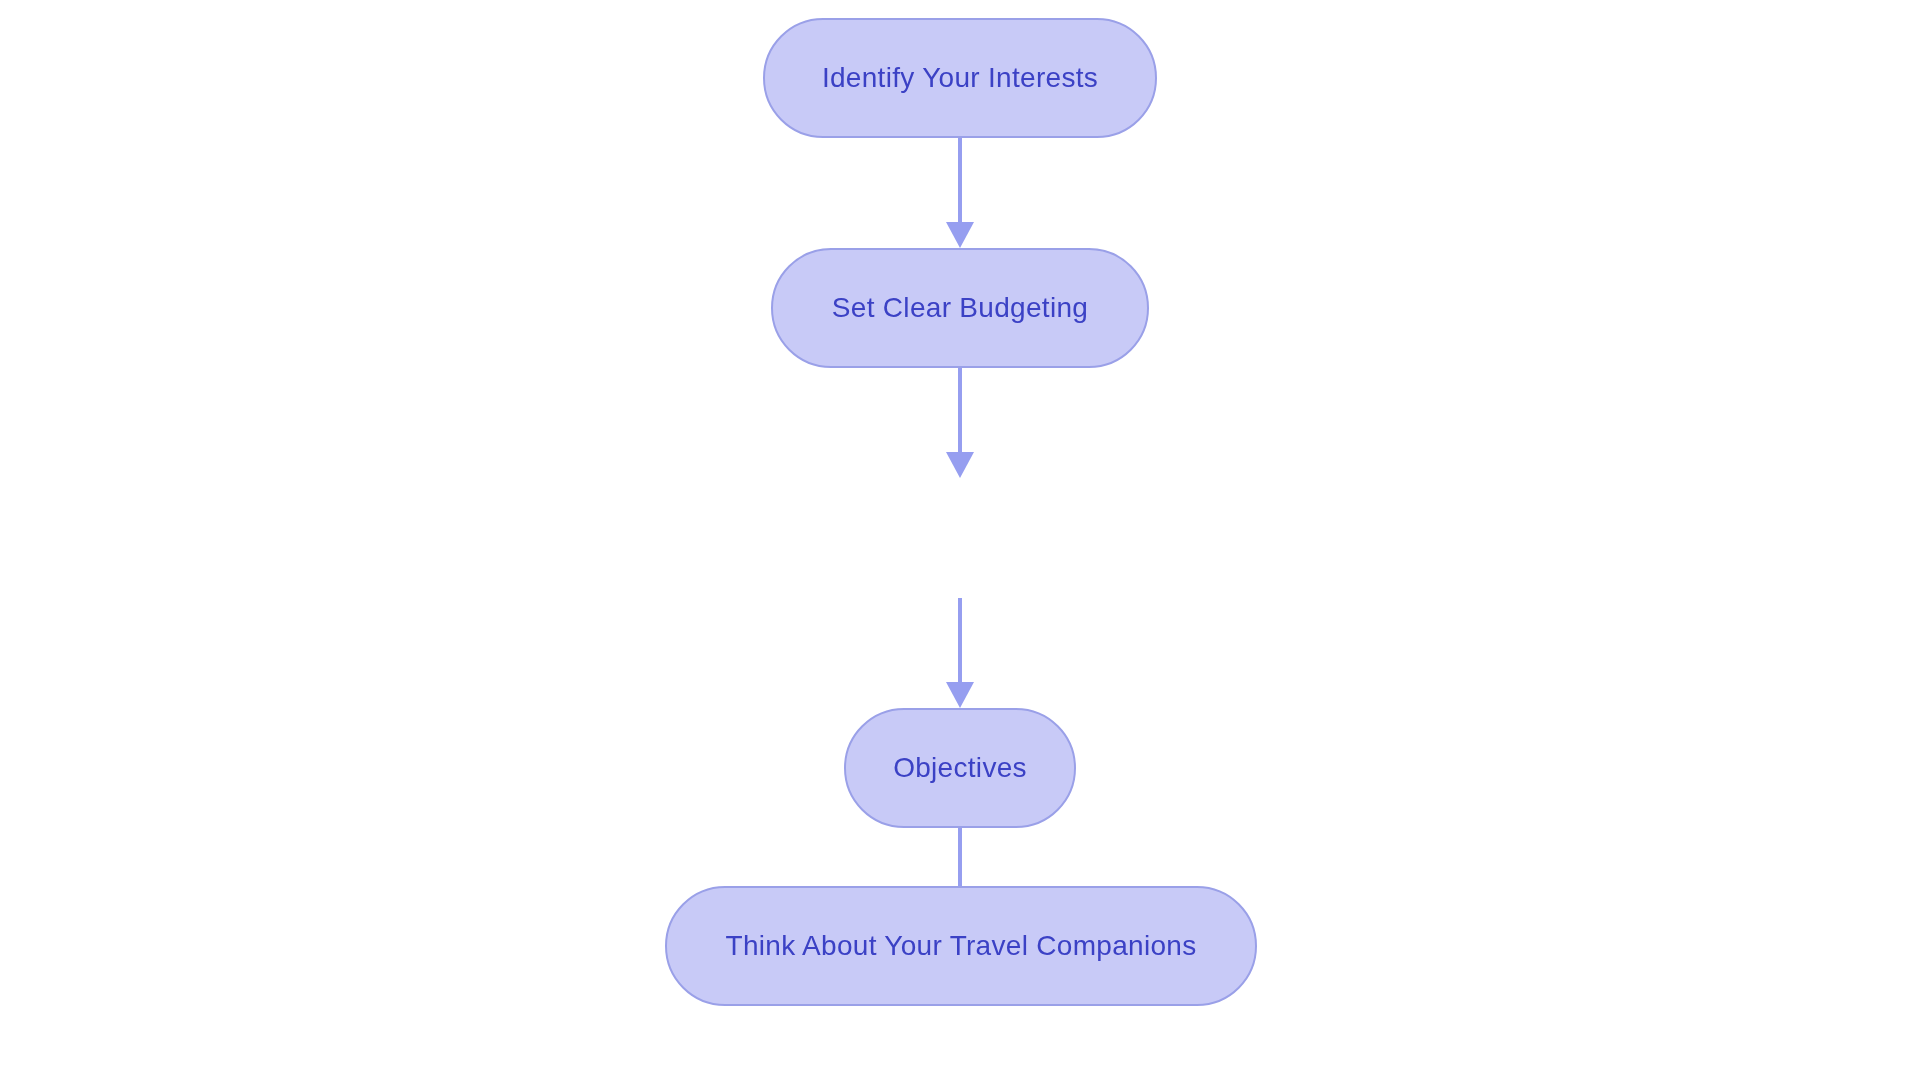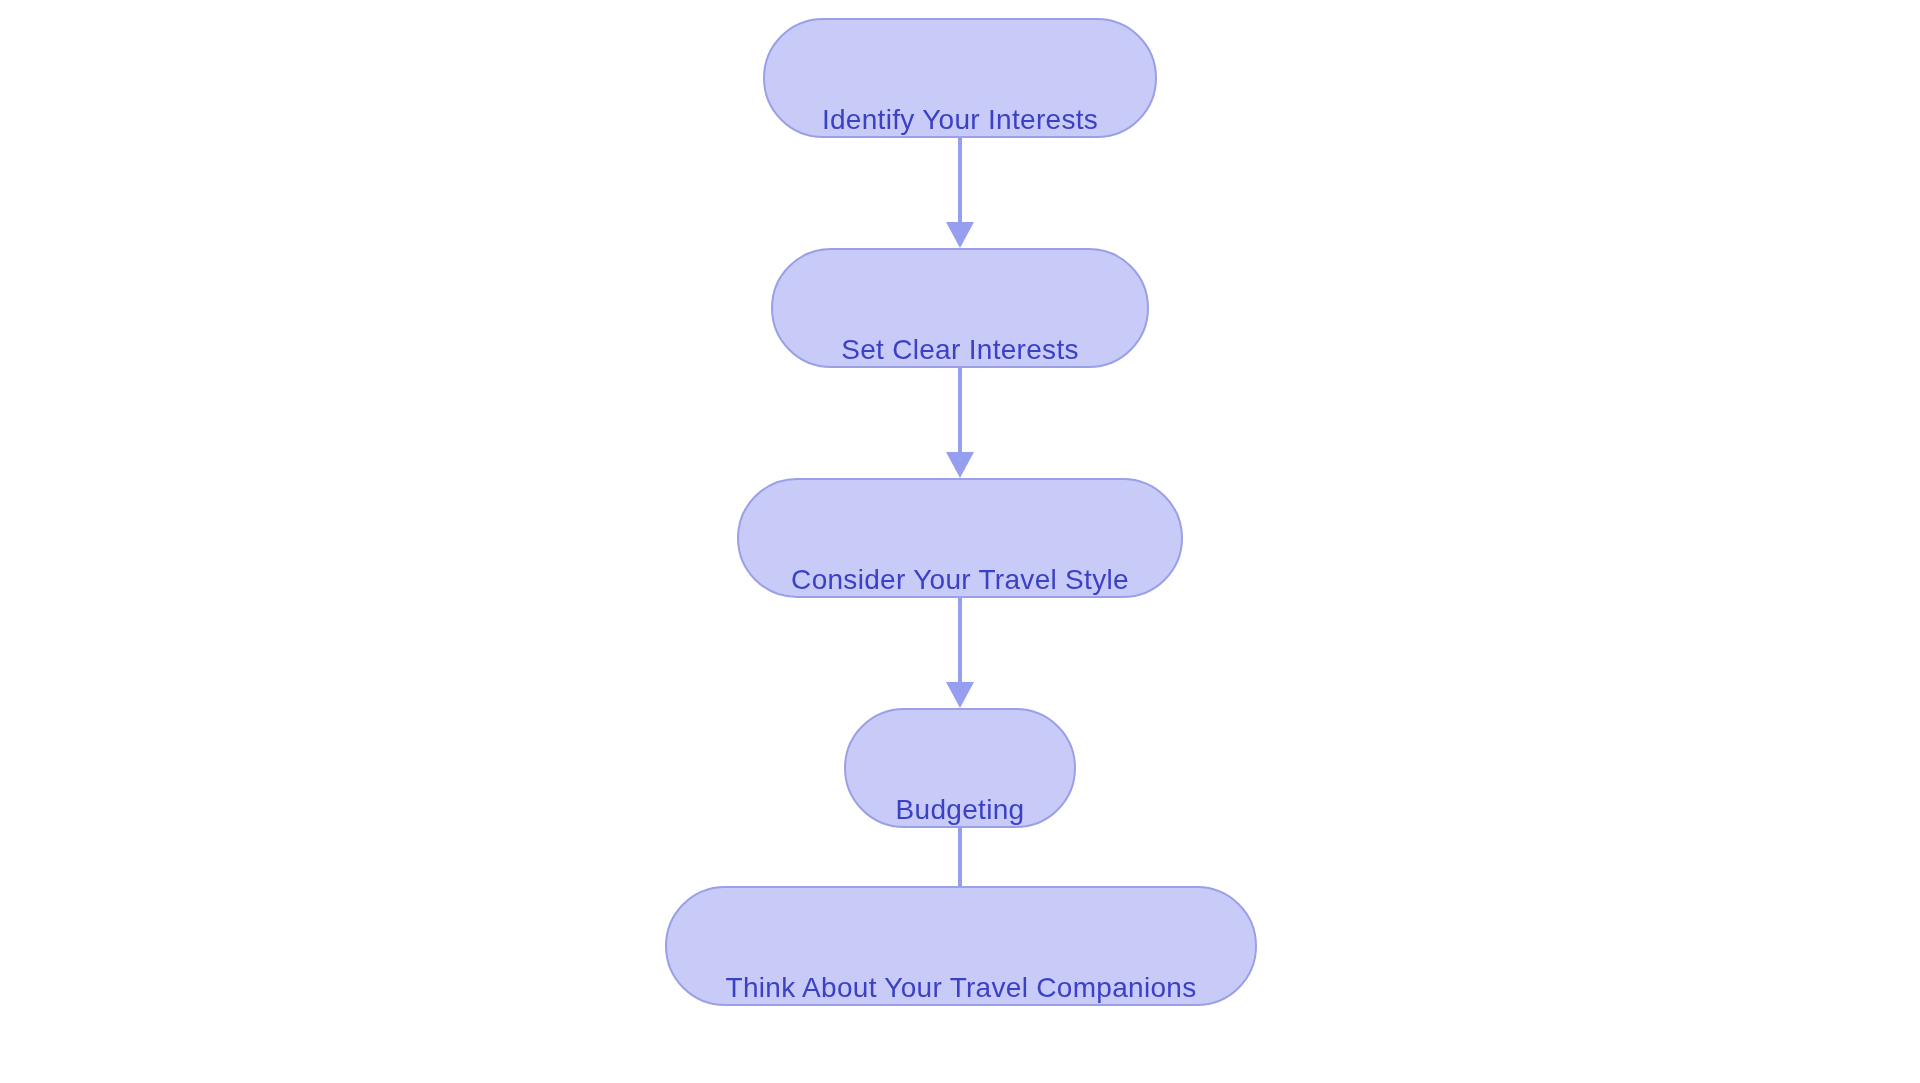--- a/index.html
+++ b/index.html
@@ -22,21 +22,21 @@
     overflow: hidden;
   }
   .flow-node {
     position: absolute;
     box-sizing: border-box;
     height: 120px;
     background: var(--node-fill);
     border: 2px solid var(--node-border);
     border-radius: 60px;
     display: flex;
-    align-items: flex-end;
+    align-items: center;
     justify-content: center;
     text-align: center;
   }
   .flow-node .node-label {
     color: var(--text-color);
     font-size: 28px;
     font-weight: 400;
     letter-spacing: 0.3px;
     white-space: nowrap;
   }
@@ -81,39 +81,36 @@
   <div class="flow-node node-1">
     <span class="node-label">Identify Your Interests</span>
   </div>
 
   <div class="arrow arrow-1">
     <div class="arrow-line"></div>
     <div class="arrow-head"></div>
   </div>
 
   <div class="flow-node node-2">
-    <span class="node-label">Set Clear Interests</span>
+    <span class="node-label">Set Clear Budgeting</span>
   </div>
 
   <div class="arrow arrow-2">
     <div class="arrow-line"></div>
     <div class="arrow-head"></div>
   </div>
 
-  <div class="flow-node node-3">
-    <span class="node-label">Consider Your Travel Style</span>
-  </div>
 
   <div class="arrow arrow-3">
     <div class="arrow-line"></div>
     <div class="arrow-head"></div>
   </div>
 
   <div class="flow-node node-4">
-    <span class="node-label">Budgeting</span>
+    <span class="node-label">Objectives</span>
   </div>
 
   <div class="arrow arrow-4">
     <div class="arrow-line"></div>
     <div class="arrow-head"></div>
   </div>
 
   <div class="flow-node node-5">
     <span class="node-label">Think About Your Travel Companions</span>
   </div>

